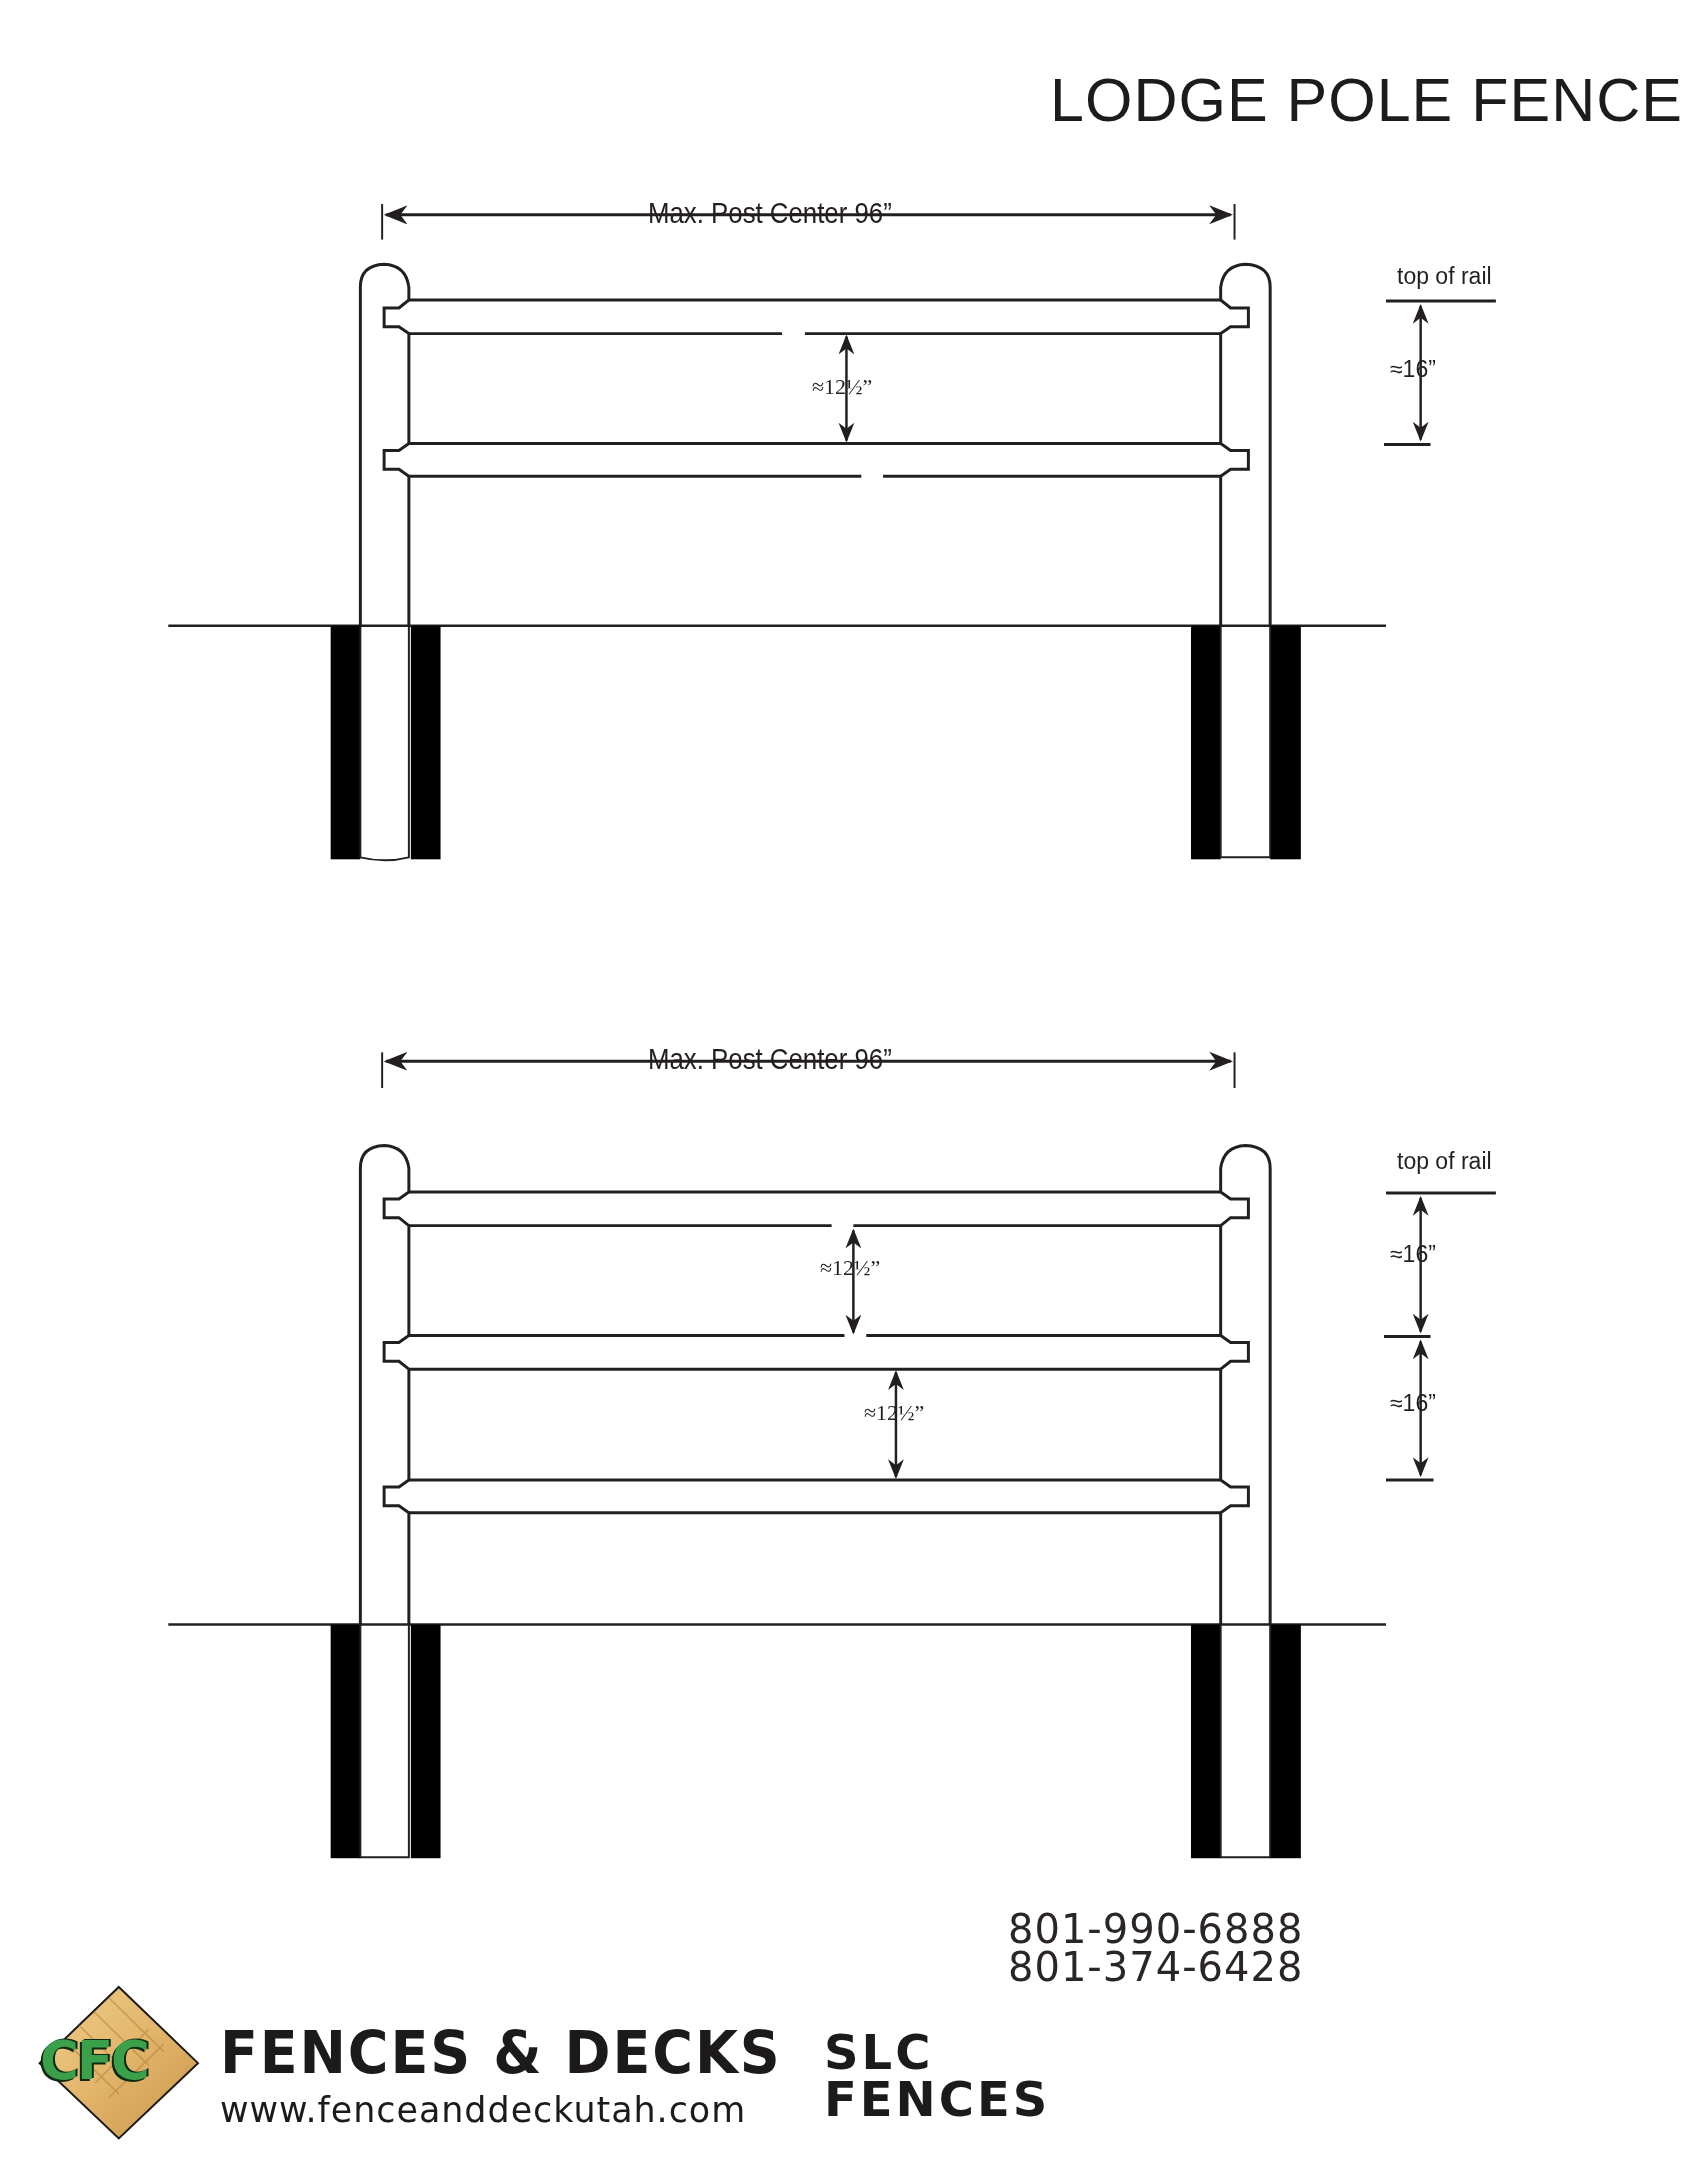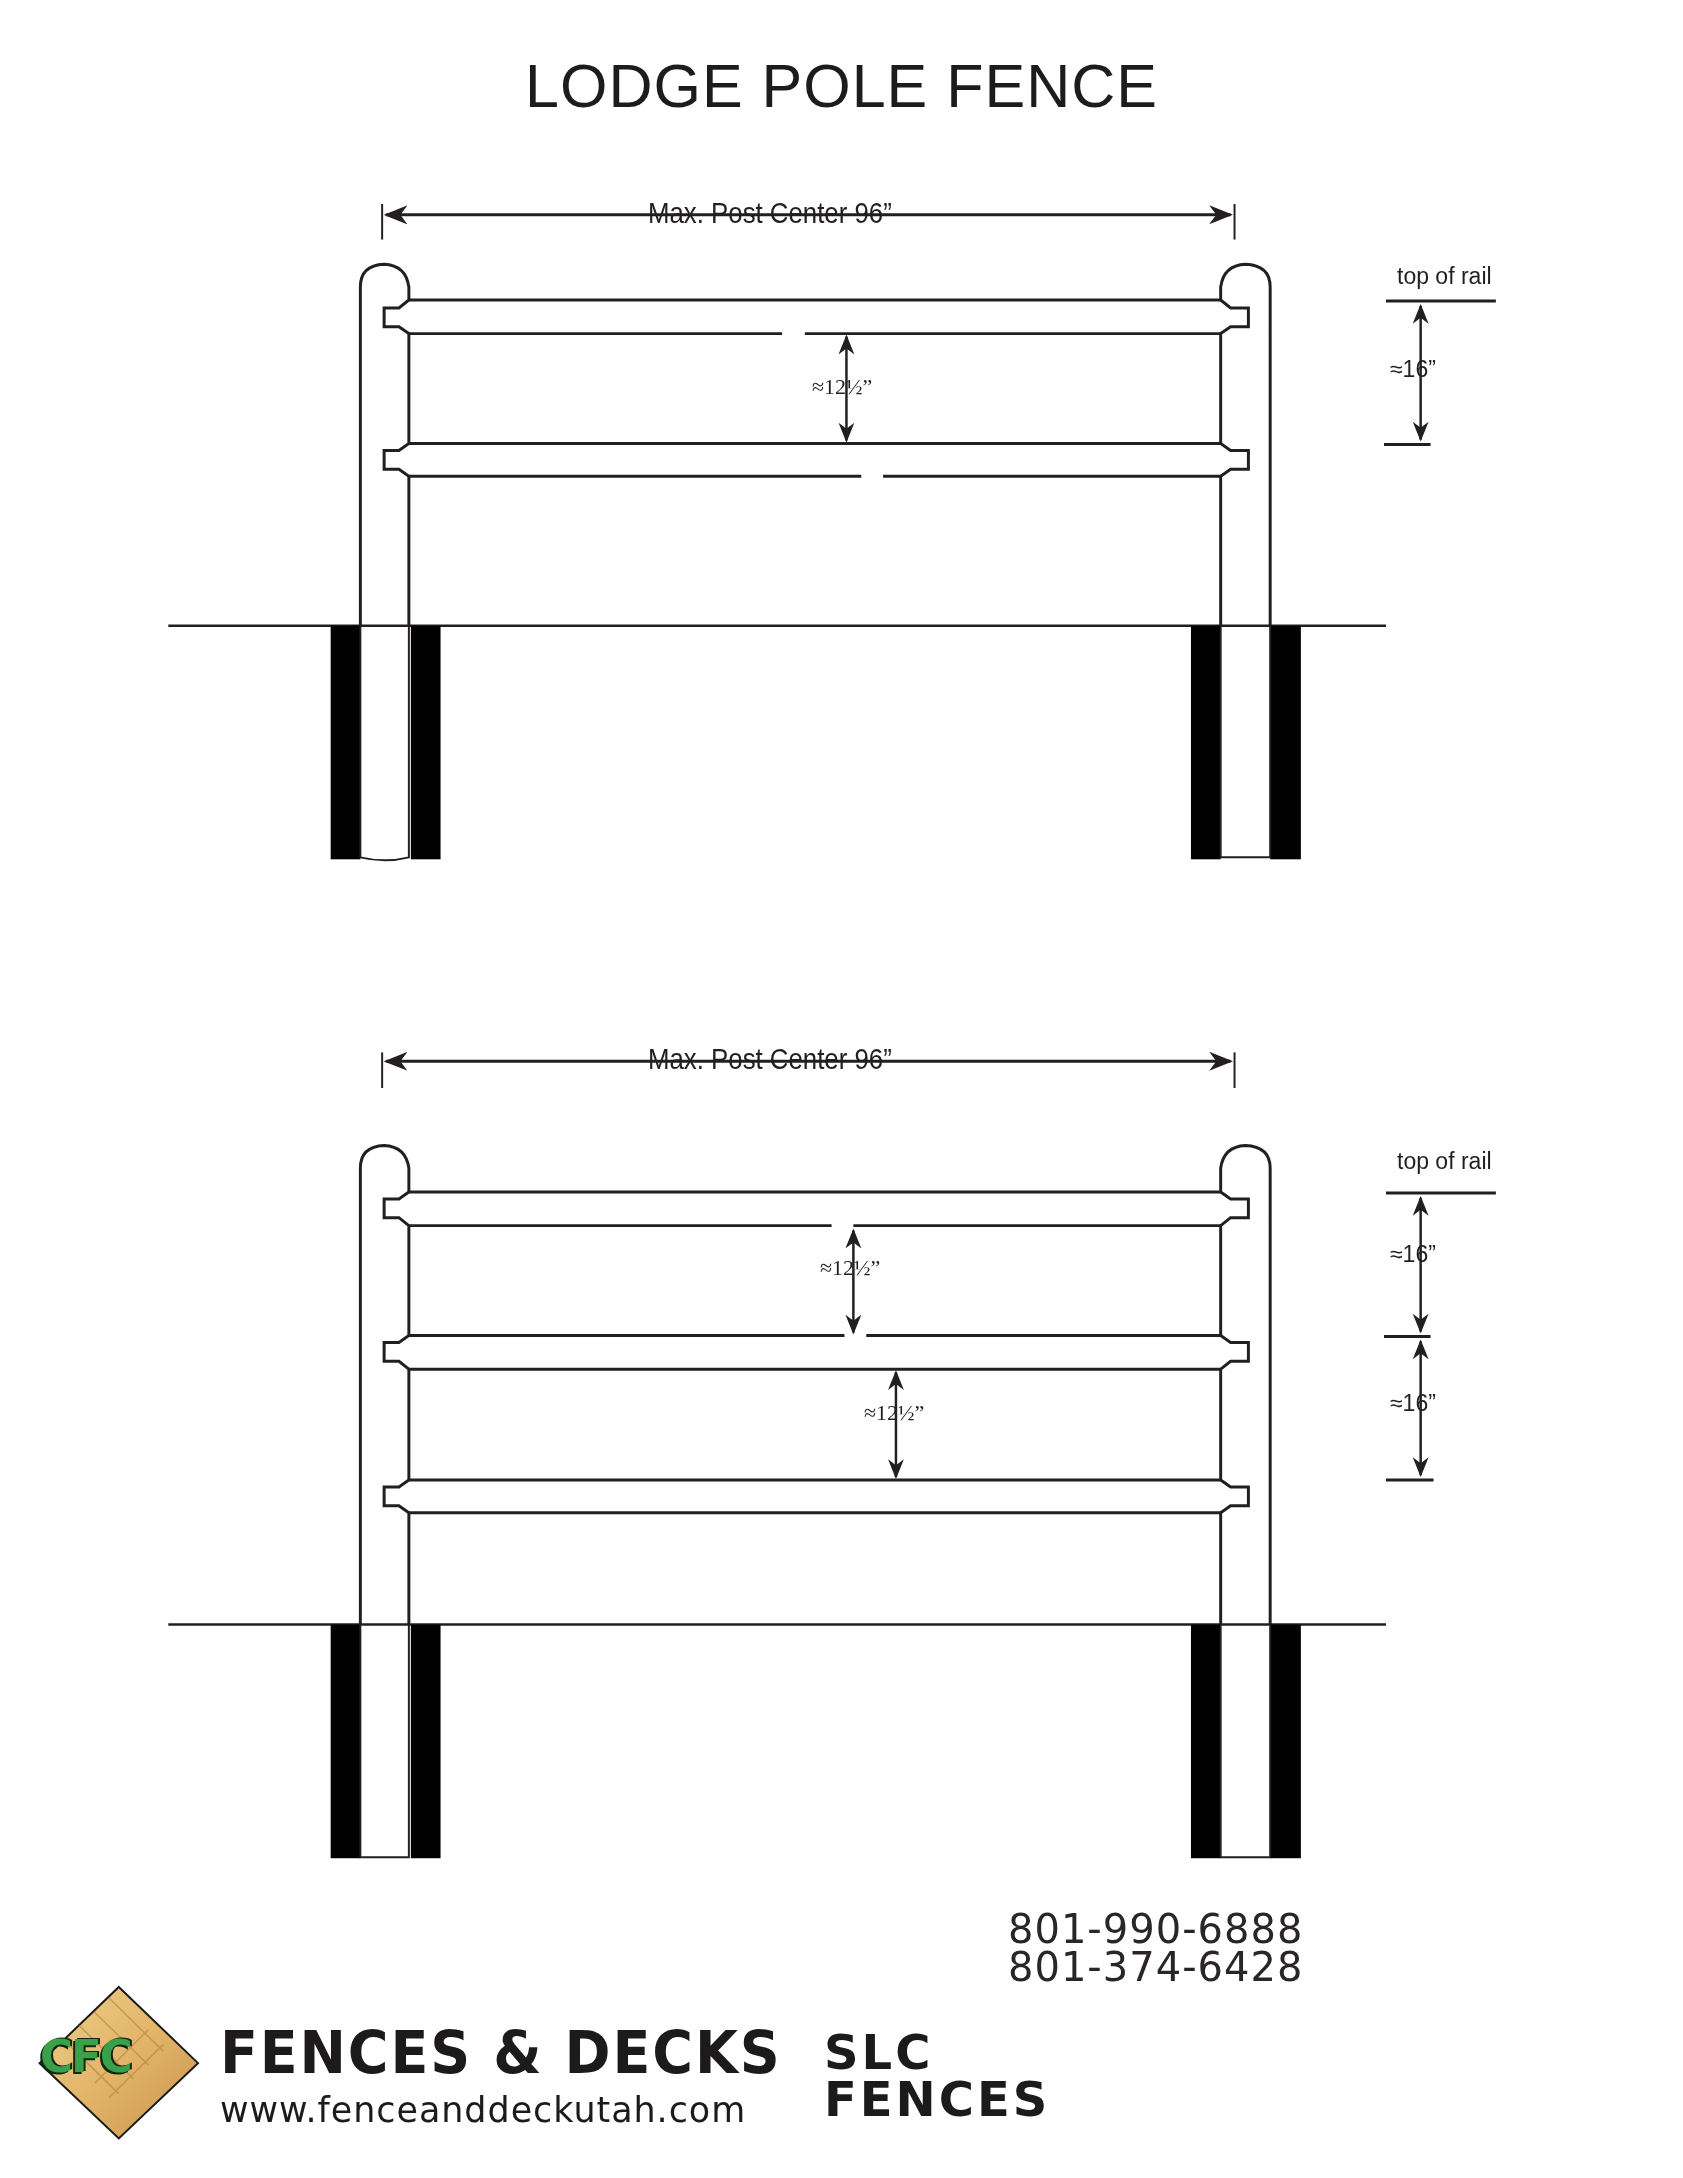--- a/index.html
+++ b/index.html
@@ -1,27 +1,27 @@
 <!DOCTYPE html>
 <html><head>
 <meta charset="utf-8">
 <style>
   html, body { margin: 0; padding: 0; background: #ffffff; }
   body { width: 1683px; height: 2178px; position: relative; overflow: hidden; font-family: "Liberation Sans", sans-serif; color: #231f20; }
-  .title { position: absolute; left: 0; width: 1683px; top: 51px; text-align: center; font-size: 61px; letter-spacing: 1px; font-family: "Liberation Sans", sans-serif; font-weight: 400; color: #1e1b1c; }
+  .title { position: absolute; left: 0; width: 1683px; top: 65px; text-align: right; font-size: 61px; letter-spacing: 1px; font-family: "Liberation Sans", sans-serif; font-weight: 400; color: #1e1b1c; }
   svg.drawing { position: absolute; left: 0; top: 0; }
   .dim-label { position: absolute; font-family: "Liberation Sans", sans-serif; color: #231f20; white-space: nowrap; }
   .span-label { font-size: 30px; transform: scaleX(0.86); transform-origin: left top; }
   .gap-label { font-size: 22px; font-family: Liberation Serif, serif; }
   .rail-note { font-size: 23px; }
   .footer-brand { position: absolute; left: 220px; top: 2018px; font-size: 59px; font-weight: 700; font-family: "DejaVu Sans", sans-serif; letter-spacing: 2px; color: #1c1a1b; transform: scaleX(0.94); transform-origin: left top; }
   .footer-url { position: absolute; left: 220px; top: 2089px; font-size: 36px; font-family: "DejaVu Sans", sans-serif; letter-spacing: 1px; color: #1c1a1b; transform: scaleX(0.97); transform-origin: left top; }
   .region { position: absolute; font-size: 48px; font-weight: 700; font-family: "DejaVu Sans", sans-serif; letter-spacing: 3px; color: #1c1a1b; }
   .phone { position: absolute; font-size: 40px; font-family: "DejaVu Sans", sans-serif; color: #2a2627; letter-spacing: 1px; }
-  .logo-text { position: absolute; left: 40px; top: 2030px; font-size: 45px; font-weight: 700; font-family: "DejaVu Sans", sans-serif; color: #3aa14a; text-shadow: -2px 2px 0 #0f2a12, 2px -1px 0 #0f2a12; letter-spacing: -2px; }
+  .logo-text { position: absolute; left: 40px; top: 2030px; font-size: 53px; font-weight: 700; font-family: "DejaVu Sans", sans-serif; color: #3aa14a; text-shadow: -2px 2px 0 #0f2a12, 2px -1px 0 #0f2a12; letter-spacing: -2px; }
 </style>
 </head>
 <body>
 
 <div class="title">LODGE POLE FENCE</div>
 
 <svg class="drawing" width="1683" height="2178" viewBox="0 0 1700 2200">
   <defs>
     <marker id="arr" viewBox="0 0 10 10" refX="9" refY="5" markerWidth="8" markerHeight="8" orient="auto-start-reverse">
       <path d="M0,1 L10,5 L0,9 L3,5 Z" fill="#231f20"></path>

